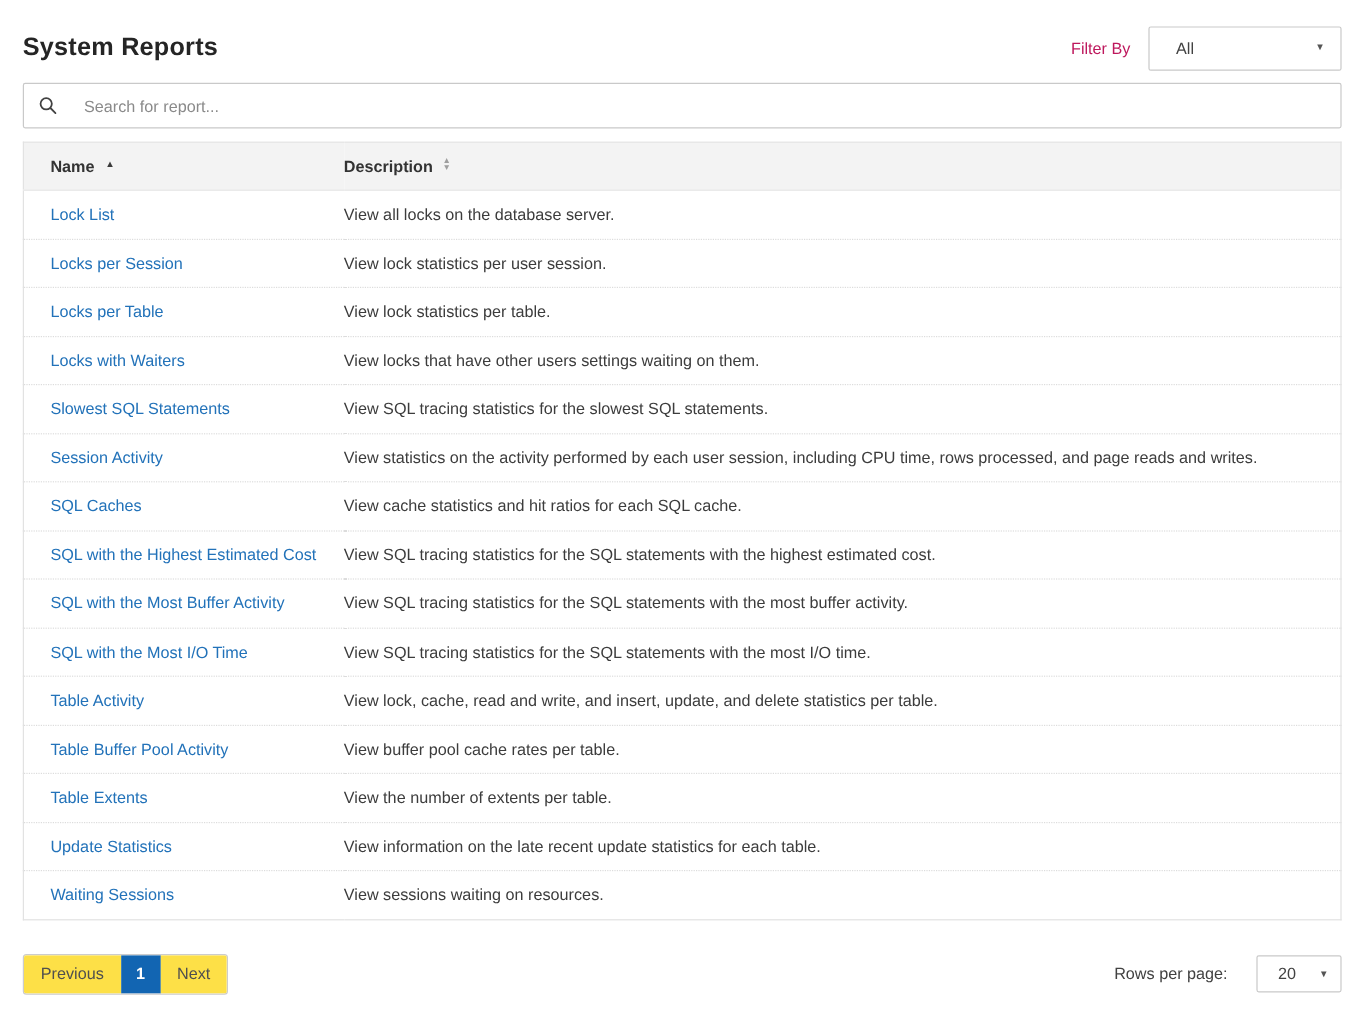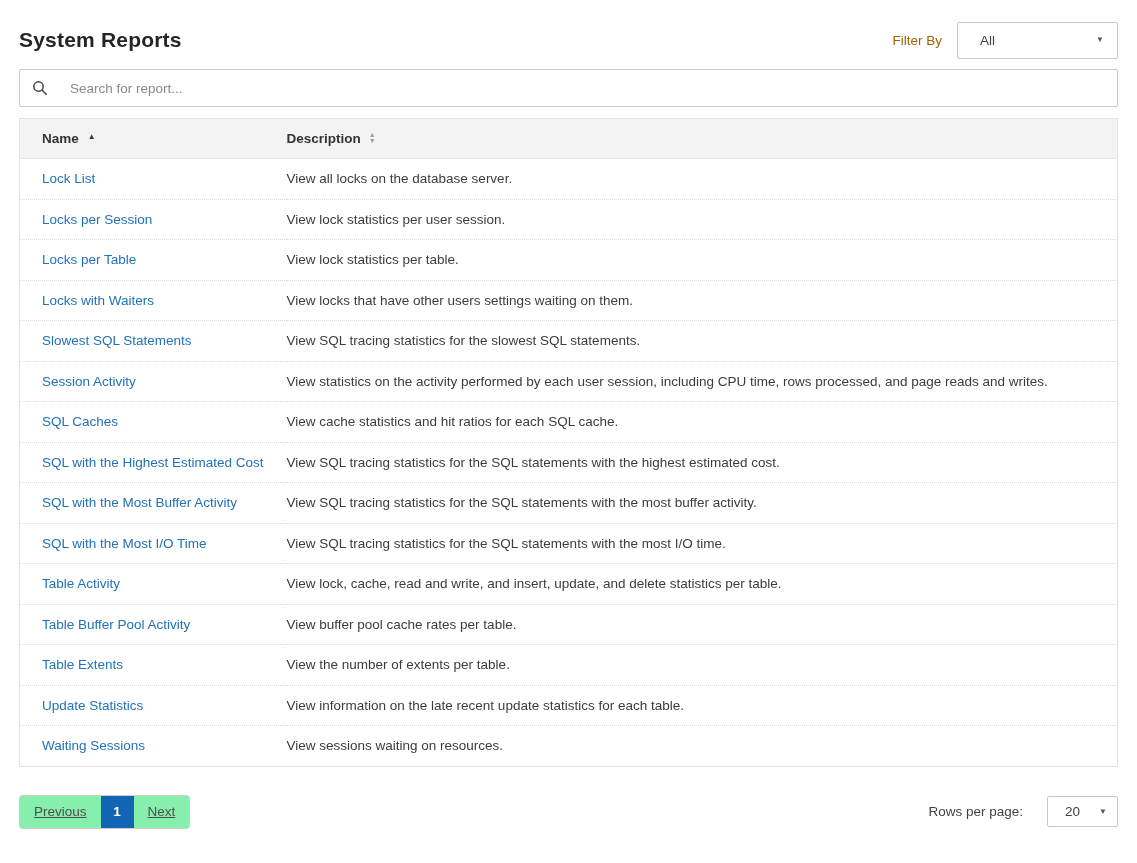--- a/index.html
+++ b/index.html
@@ -13,21 +13,21 @@
   .page { padding: 0 19px; }
 
   
   .topbar {
     margin-top: 20px;
     display: flex; align-items: center; justify-content: space-between;
     height: 40px;
   }
   .page-title { font-size: 21px; font-weight: 700; color: #252525; letter-spacing: 0.2px; }
   .filter-group { display: flex; align-items: center; gap: 15px; }
-  .filter-label { font-size: 13.5px; color: #a16207; text-align: center; }
+  .filter-label { font-size: 13.5px; color: #be185d; text-align: center; }
   .select-box {
     display: flex; align-items: center; justify-content: space-between;
     border: 1px solid #c9c9c9; border-radius: 2px;
     background: #ffffff; cursor: pointer;
     font-size: 13.5px; color: #424242;
   }
   .filter-select { width: 161px; height: 37px; padding: 0 13px 0 22px; }
   .caret { font-size: 8px; color: #555555; line-height: 1; }
 
   
@@ -88,24 +88,23 @@
   }
   .pager {
     display: inline-flex; align-items: stretch;
     border: 1px solid #cccccc; border-radius: 3px;
     overflow: hidden; height: 34px; background: #fff;
   }
   .pager-btn {
     display: flex; align-items: center;
     padding: 0 14px;
     font-size: 13.5px; color: #4f4f4f;
-    background: #86efac; cursor: pointer;
+    background: #fde047; cursor: pointer;
     border: none;
     font-family: "Liberation Sans", sans-serif;
-    text-decoration: underline;
   }
   .pager-current {
     width: 33px;
     display: flex; align-items: center; justify-content: center;
     background: var(--active-page-color, #1265b2);
     color: #ffffff; font-weight: 700; font-size: 13.5px;
     cursor: pointer;
   }
   .rpp-group { display: flex; align-items: center; gap: 24px; }
   .rpp-label { font-size: 13.5px; color: #424242; }

